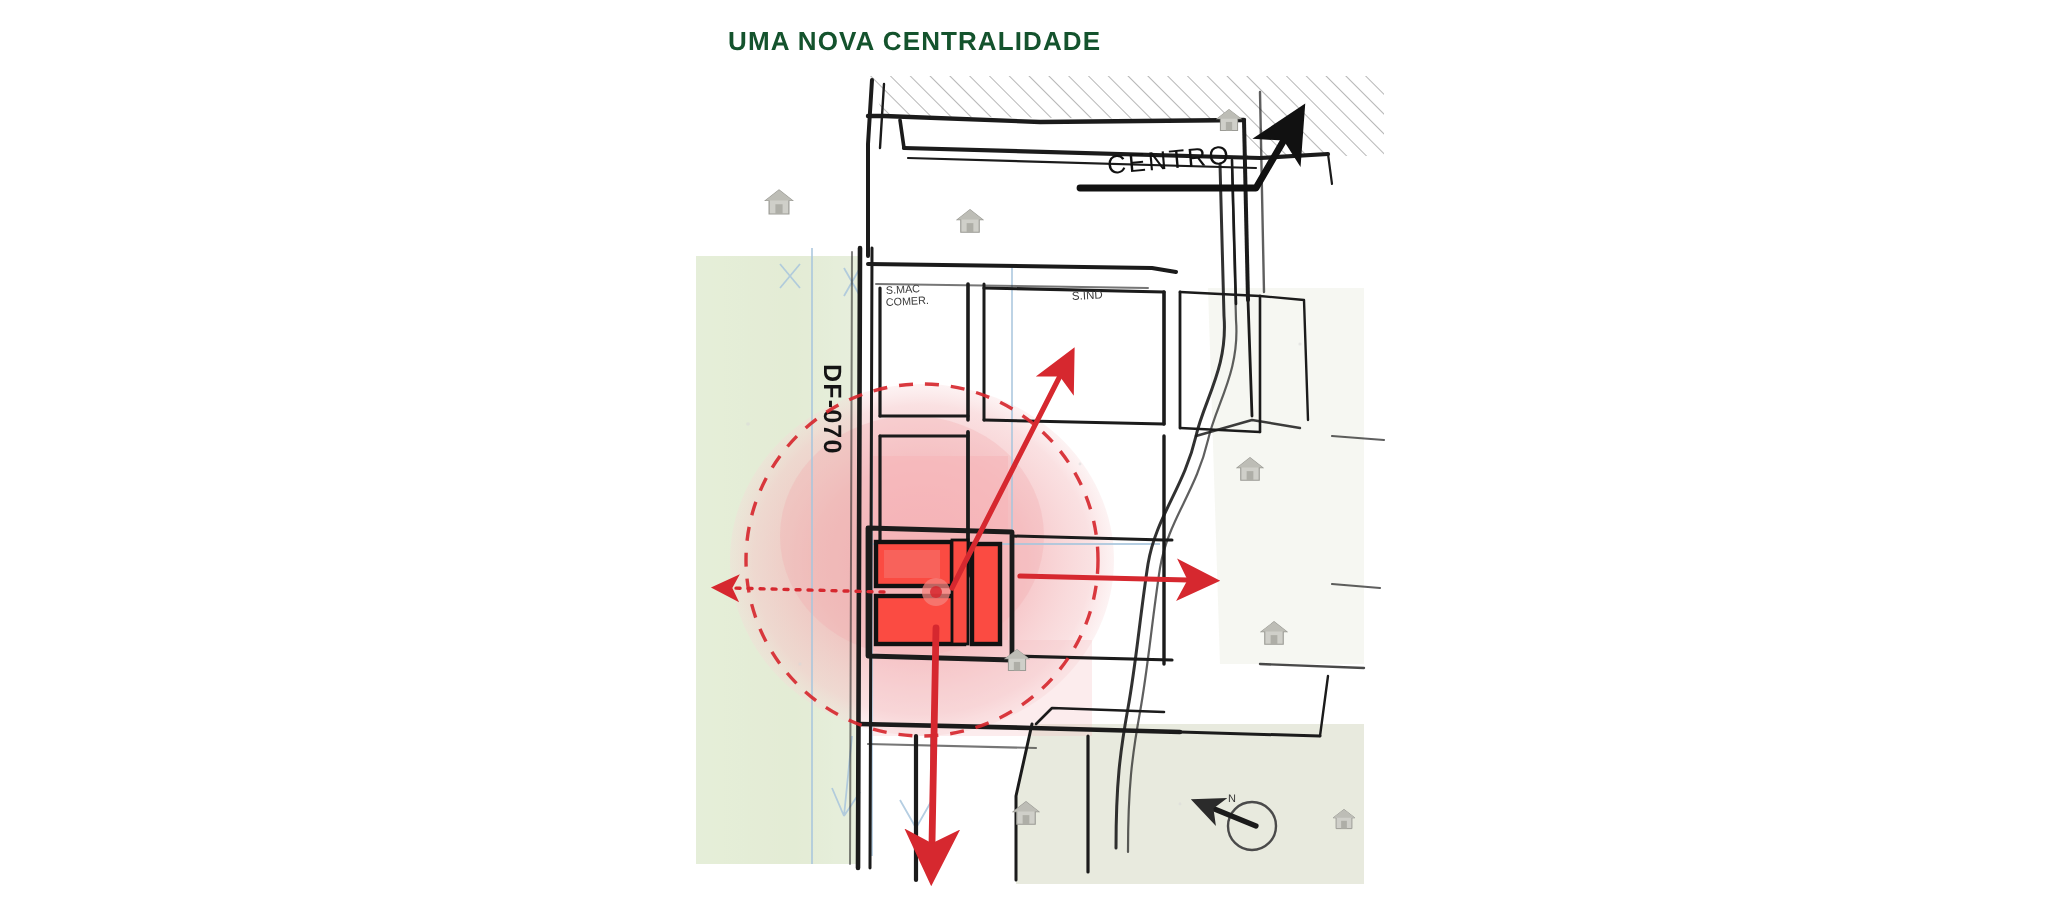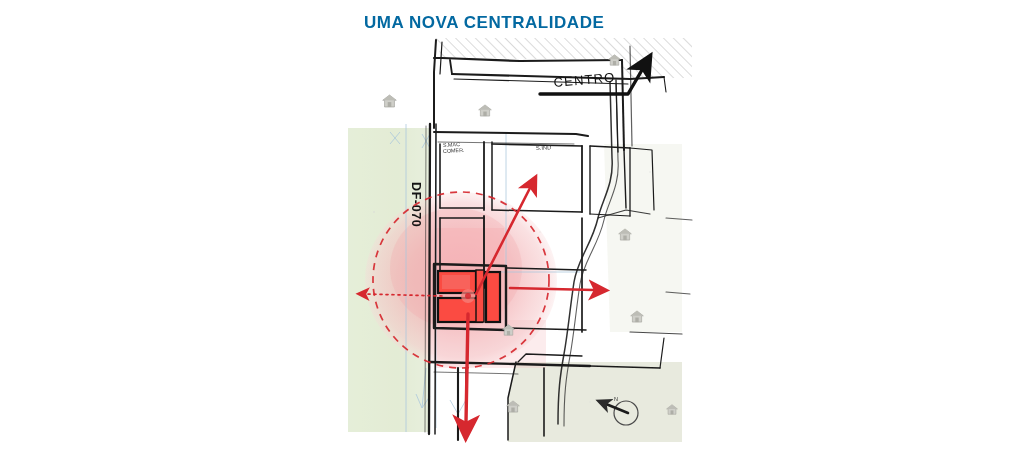--- a/index.html
+++ b/index.html
@@ -13,24 +13,24 @@
   }
   #root{
     position:absolute;inset:0;
     width:1024px;height:461px;
     background:#ffffff;
   }
   .title{
     position:absolute;
     left:364px;top:14px;
     font-family:"Liberation Sans", sans-serif;
-    font-size:17px;
+    font-size:13px;
     font-weight:700;
     letter-spacing:0.55px;
-    color:#0369a1;
+    color:#14532d;
     white-space:nowrap;
     line-height:1;
   }
   .figure{
     position:absolute;
     left:330px;top:32px;
     width:364px;height:412px;
   }
   .figure svg{display:block;width:364px;height:412px;}
 </style>

